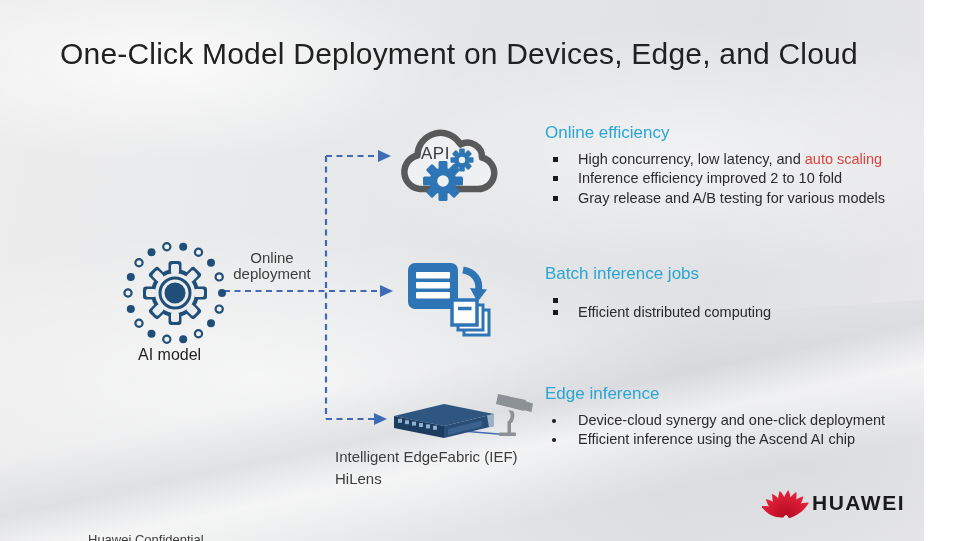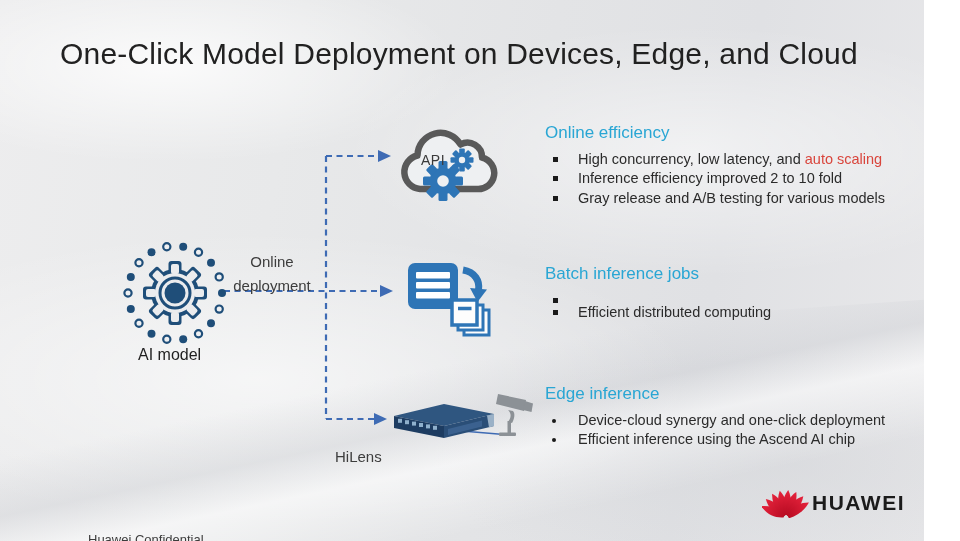--- a/index.html
+++ b/index.html
@@ -19,22 +19,22 @@
                rgba(255,255,255,.55) 56%, rgba(255,255,255,0) 76%);
     transform:skewY(-4deg);
   }
   .title{
     position:absolute;left:60px;top:36px;margin:0;
     font-size:30px;font-weight:400;line-height:36px;color:#212121;letter-spacing:.2px;white-space:nowrap;
   }
   svg{position:absolute;}
   .connectors{left:0;top:0;pointer-events:none;}
   .lbl{position:absolute;color:#3d3d3d;}
-  .lbl-api{left:421px;top:152px;font-size:14px;letter-spacing:.5px;color:#3a3a3a;}
-  .lbl-deploy{left:212px;top:250px;width:120px;text-align:center;font-size:15px;line-height:24px;}
+  .lbl-api{left:421px;top:144px;font-size:17px;letter-spacing:.5px;color:#3a3a3a;}
+  .lbl-deploy{left:212px;top:250px;width:120px;text-align:center;font-size:15px;line-height:16px;}
   .lbl-aimodel{left:138px;top:346px;font-size:16px;color:#1f1f1f;}
   .lbl-edge{left:335px;top:446px;font-size:15px;line-height:22px;}
   .footer{position:absolute;left:88px;top:532px;font-size:13px;color:#3c3c3c;text-align:center;}
   .brand-text{position:absolute;left:812px;top:491px;font-size:21px;font-weight:700;
               letter-spacing:1.5px;color:#1b1b1b;}
   .sec{position:absolute;left:545px;width:345px;}
   .sec-online{top:122px;} .sec-batch{top:263px;} .sec-edge{top:383px;}
   .sec h2{margin:0 0 7px 0;font-size:17px;font-weight:400;line-height:21px;color:#29A6D4;}
   .bullet{display:flex;}
   .marker{flex:0 0 33px;}
@@ -178,20 +178,21 @@
       <polygon points="139,17 147,19.5 145.5,28 137,26"></polygon>
       <path d="M122 26 C126 30 125 34 122 38 L126 39 C129 34 129 29 127 27 Z"></path>
       <rect x="121.5" y="37" width="3.5" height="12"></rect>
       <rect x="113" y="48.5" width="17" height="3.5" rx="1"></rect>
     </g>
   </svg>
 
   <div class="lbl lbl-deploy">Online deployment</div>
   <div class="lbl lbl-aimodel">AI model</div>
   <div class="lbl lbl-edge">
+    <div>Intelligent EdgeFabric (IEF)</div>
     <div>HiLens</div>
   </div>
 
   <div class="sec sec-online">
     <h2>Online efficiency</h2>
     <div class="bullet">
       <span class="marker">
           <span class="mk-square"></span>
         </span>
       <span class="btext"><span>High concurrency, low latency, and </span><span class="red">auto scaling</span></span>

